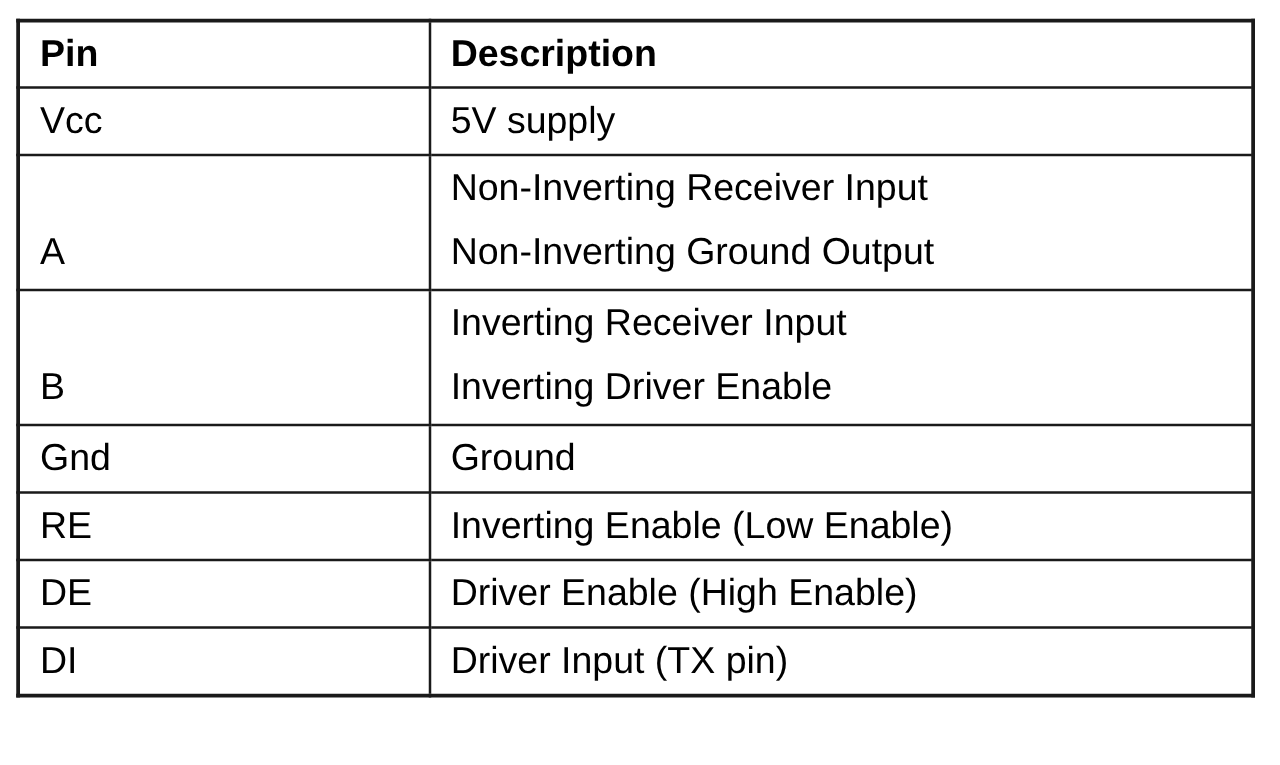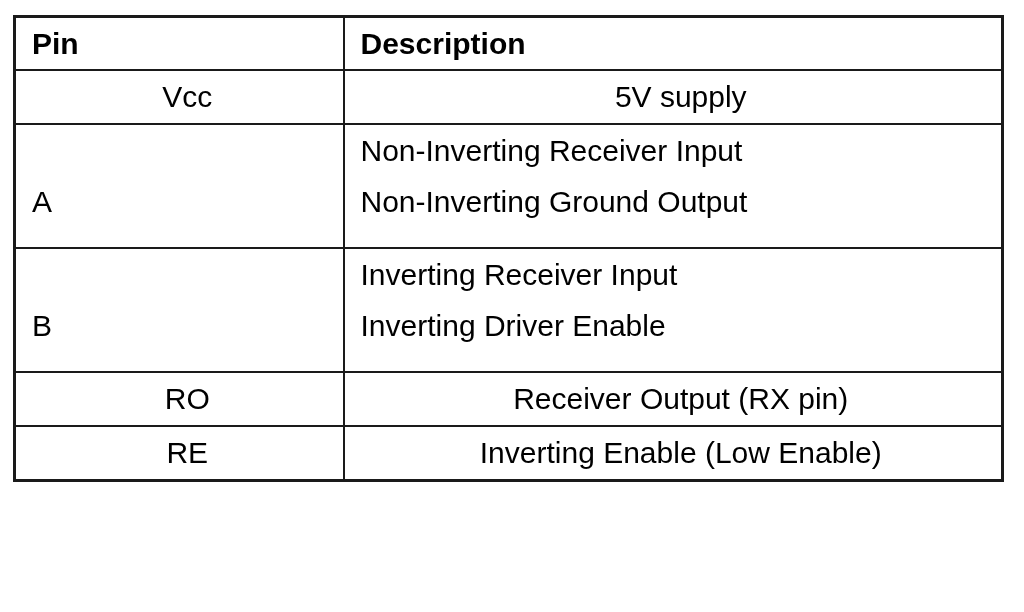--- a/index.html
+++ b/index.html
@@ -46,28 +46,27 @@
 
   tr.row-header th {
     font-weight: bold;
     vertical-align: middle;
   }
   tr.row-single td {
     vertical-align: middle;
   }
   tr.row-double td {
     vertical-align: bottom;
-    padding-bottom: 20px;
+    padding-bottom: 4px;
   }
   .line {
     line-height: 51px;
   }
   tr.row-single .line {
     line-height: 52px;
-    text-align: center;
   }
 </style>
 </head>
 <body>
 
 <div class="page">
   <table class="pin-table">
     <colgroup>
       <col class="col-pin">
       <col class="col-desc">
@@ -104,35 +103,51 @@
       <tr class="row-double">
         <td>
           <div class="line">B</div>
         </td>
         <td>
           <div class="line">Inverting Receiver Input</div>
           <div class="line">Inverting Driver Enable</div>
         </td>
       </tr>
 
-
       <tr class="row-single">
         <td>
-          <div class="line">RO</div>
+          <div class="line">Gnd</div>
         </td>
         <td>
-          <div class="line">Receiver Output (RX pin)</div>
+          <div class="line">Ground</div>
         </td>
       </tr>
+
 
       <tr class="row-single">
         <td>
           <div class="line">RE</div>
         </td>
         <td>
           <div class="line">Inverting Enable (Low Enable)</div>
         </td>
       </tr>
 
+      <tr class="row-single">
+        <td>
+          <div class="line">DE</div>
+        </td>
+        <td>
+          <div class="line">Driver Enable (High Enable)</div>
+        </td>
+      </tr>
 
+      <tr class="row-single">
+        <td>
+          <div class="line">DI</div>
+        </td>
+        <td>
+          <div class="line">Driver Input (TX pin)</div>
+        </td>
+      </tr>
     </tbody>
   </table>
 </div>
 
 </body></html>

